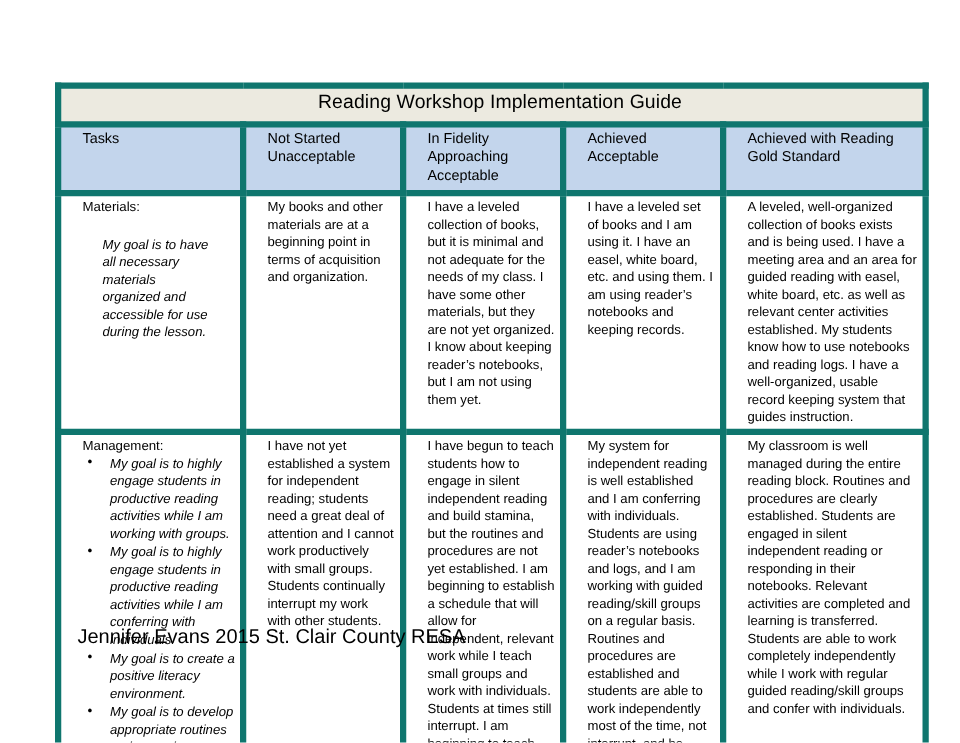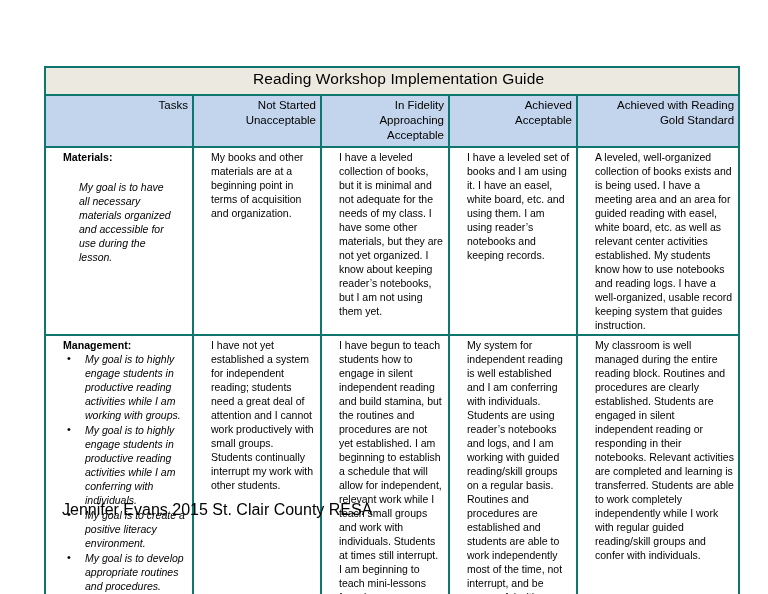--- a/index.html
+++ b/index.html
@@ -22,55 +22,55 @@
   }
   .doc-table {
     position: absolute;
     left: 44px;
     top: 66px;
     width: 694px;
     border-collapse: collapse;
     table-layout: fixed;
   }
   .doc-table td, .doc-table th {
-    border: 2px solid #0f766e;
+    border: 5px solid #0f766e;
     vertical-align: top;
     padding: 2px 4px 2px 17px;
     font-weight: normal;
   }
   .title-cell {
     background: #ECEAE0;
     text-align: center;
     font-size: 15.5px;
     font-weight: bold;
     letter-spacing: 0.1px;
     padding: 4px 4px 5px 4px;
     height: 22px;
     vertical-align: middle;
   }
   .head-cell {
     background: #C3D5EC;
-    text-align: right;
+    text-align: left;
     font-size: 11.5px;
     font-weight: bold;
     vertical-align: top;
     padding-top: 4px;
     padding-bottom: 4px;
     line-height: 1.32;
   }
   .body-cell {
     font-size: 10.5px;
     line-height: 1.335;
     background: #ffffff;
   }
   .row-materials .body-cell { height: 152px; }
   .row-management .body-cell { height: 208px; margin-top: 12px; }
 
   .cell-heading {
-    font-weight: bold;
+    font-weight: normal;
     font-size: 10.6px;
     margin: 0 0 0 0;
   }
   .goal-italic {
     font-style: italic;
     margin: 16px;
     line-height: 1.335;
   }
   ul.goal-list {
     list-style: none;

